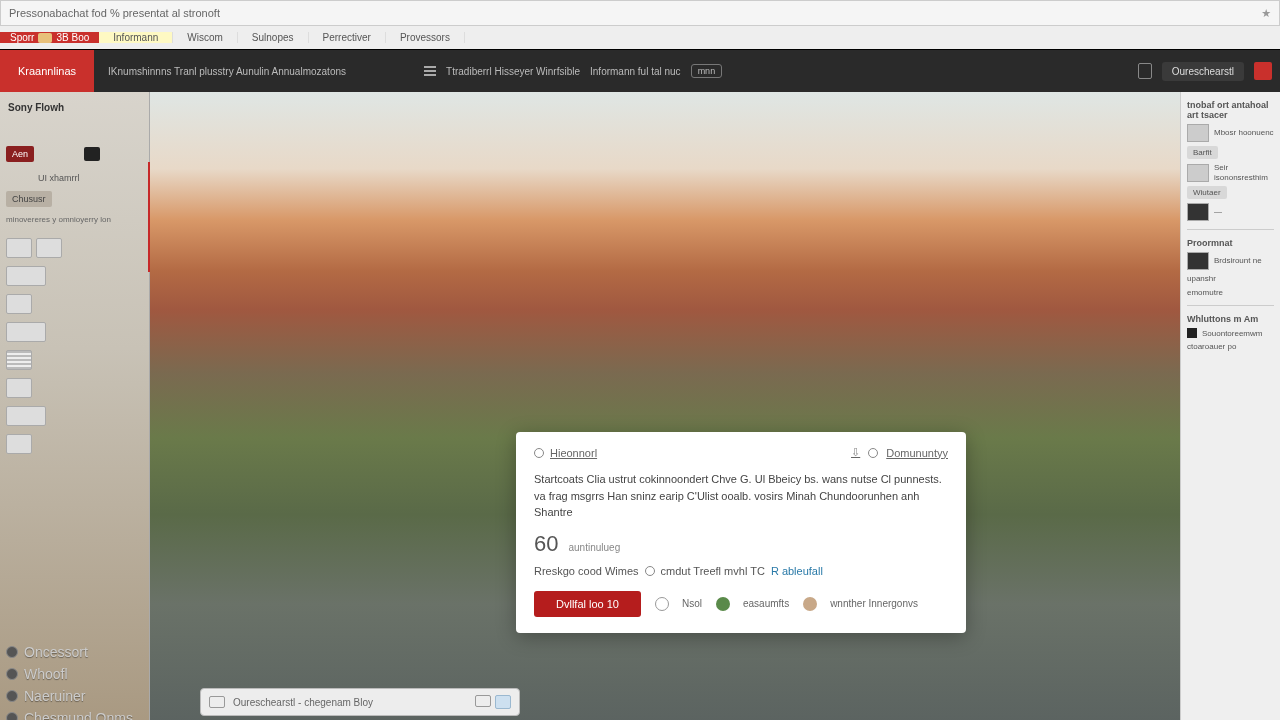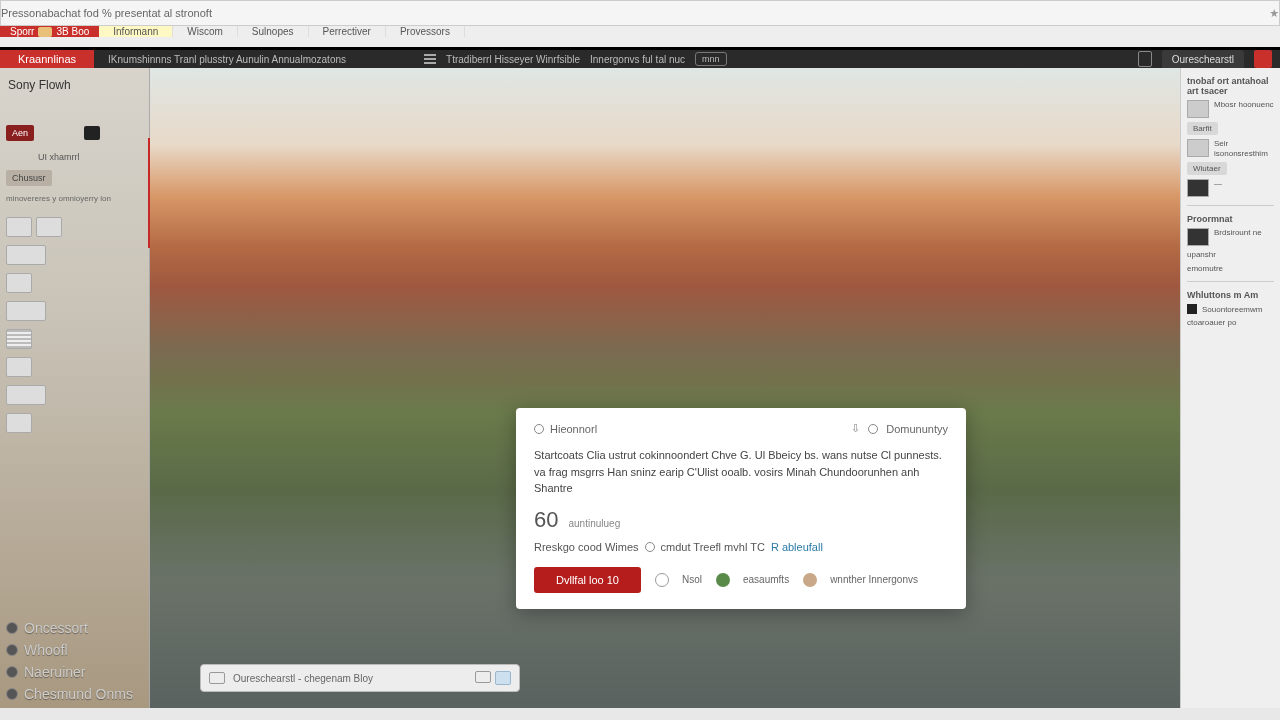--- a/index.html
+++ b/index.html
@@ -1,63 +1,63 @@
 <!DOCTYPE html>
 <html><head>
 <meta charset="utf-8">
 <style>
 * { box-sizing: border-box; margin: 0; padding: 0; font-family: Arial, sans-serif; }
 body { width: 1280px; height: 720px; overflow: hidden; background: #e8e8e8; }
 
-.address-bar { height: 26px; background: #f5f5f5; border: 1px solid #ccc; display: flex; align-items: center; padding: 0 0; }
+.address-bar { height: 26px; background: #f5f5f5; border: 1px solid #ccc; display: flex; align-items: center; padding: 0 8px; }
 .address-input { flex: 1; border: none; background: transparent; font-size: 11px; color: #666; outline: none; }
 .address-star { color: #999; font-size: 11px; }
 
-.top-tabs { height: 24px; background: #eee; display: flex; align-items: flex-start; border-bottom: 3px solid #000000; }
+.top-tabs { height: 24px; background: #eee; display: flex; align-items: center; border-bottom: 1px solid #000000; }
 .brand-chip { background: #c9302c; color: #fff; font-size: 10px; padding: 0 10px; display: flex; align-items: center; gap: 4px; }
 .brand-chip .sq { width: 14px; height: 10px; background: #e8c07a; border-radius: 2px; }
 .tab { padding: 0 14px; font-size: 10px; color: #555; display: flex; align-items: center; border-right: 1px solid #ddd; cursor: pointer; }
 .tab.active { background: #fef9c3; }
 .top-right { margin-left: auto; display: flex; align-items: center; gap: 8px; padding: 0 10px; font-size: 10px; color: #666; }
 .top-right .circ { width: 10px; height: 10px; border: 1px solid #888; border-radius: 50%; }
 
-.dark-bar { height: 18px; background: #2a2a2a; display: flex; align-items: center; color: #bbb; font-size: 10px; }
+.dark-bar { height: 42px; background: #2a2a2a; display: flex; align-items: center; color: #bbb; font-size: 10px; }
 .red-btn { background: #c9302c; color: #fff; padding: 0 18px; height: 100%; display: flex; align-items: center; font-size: 11px; }
 .crumbs { padding: 0 14px; flex: 0 0 320px; }
 .center-nav { display: flex; align-items: center; gap: 10px; padding: 0 10px; }
 .hamb { display: flex; flex-direction: column; gap: 2px; }
 .hamb span { width: 12px; height: 2px; background: #aaa; }
 .badge { border: 1px solid #777; border-radius: 3px; padding: 1px 6px; font-size: 9px; }
 .dark-right { margin-left: auto; display: flex; align-items: center; gap: 10px; padding: 0 8px; }
 .doc-icon { width: 14px; height: 16px; border: 1px solid #888; border-radius: 2px; }
 .pill { background: #3a3a3a; color: #ddd; padding: 4px 10px; border-radius: 3px; font-size: 10px; }
 .red-sq { width: 18px; height: 18px; background: #c9302c; border-radius: 2px; }
 
 .main { display: flex; height: 640px; }
 .sidebar { width: 150px; background: linear-gradient(180deg, #d8d4cc 0%, #c8c2b6 40%, #a89880 100%); border-right: 1px solid #aaa; display: flex; flex-direction: column; padding: 6px; gap: 8px; position: relative; }
-.sb-title { font-size: 12px; color: #333; padding: 4px 2px; font-weight: 400; }
+.sb-title { font-size: 10px; color: #333; padding: 4px 2px; font-weight: 700; }
 .sb-row { display: flex; align-items: center; gap: 4px; }
 .sb-chip { background: #8a1f1f; color: #fff; font-size: 9px; padding: 3px 6px; border-radius: 2px; }
 .sb-txt { font-size: 9px; color: #555; margin-top: 48px; }
 .sb-dark { width: 16px; height: 14px; background: #222; border-radius: 2px; }
 .sb-sub { background: #b8b0a4; font-size: 9px; color: #444; padding: 3px 6px; border-radius: 2px; width: fit-content; }
 .sb-line { font-size: 8px; color: #666; }
 .sb-thumbs { display: flex; flex-direction: column; gap: 8px; margin-top: 6px; }
 .sb-thumb { width: 26px; height: 20px; background: #ddd; border: 1px solid #aaa; border-radius: 2px; }
 .sb-thumb.wide { width: 40px; }
 .sb-thumb.lines { background: repeating-linear-gradient(#bbb 0 2px, #eee 2px 4px); }
 .sb-bottom { margin-top: auto; display: flex; flex-direction: column; gap: 6px; font-size: 14px; color: #ccc; }
 .sb-bottom .row { display: flex; align-items: center; gap: 6px; text-shadow: 0 1px 1px rgba(0,0,0,0.4); }
 .sb-ico { width: 12px; height: 12px; border: 1px solid #888; border-radius: 50%; background: #555; }
 .red-handle { position: absolute; right: -3px; top: 70px; width: 4px; height: 110px; background: #c62828; }
 
 .canvas { flex: 1; position: relative; background: linear-gradient(180deg, #dfe6e4 0%, #e8d9c8 12%, #d89868 20%, #b36a44 28%, #a05840 34%, #7a6a50 44%, #6a7a4a 54%, #5a6a48 66%, #6a7268 80%, #5a6260 100%); }
 
 .popup { position: absolute; left: 366px; top: 340px; width: 450px; background: #fff; border-radius: 4px; box-shadow: 0 4px 20px rgba(0,0,0,0.3); padding: 14px 18px 16px; }
-.popup-head { display: flex; align-items: center; gap: 6px; font-size: 11px; color: #666; margin-bottom: 12px; }
+.popup-head { display: flex; align-items: center; gap: 6px; font-size: 11px; color: #666; margin-bottom: 12px; text-decoration: underline; }
 .popup-head .pin { width: 10px; height: 10px; border: 1px solid #888; border-radius: 50%; }
 .popup-head .right { margin-left: auto; display: flex; align-items: center; gap: 8px; }
 .popup-head .dl { color: #888; }
 .popup-body { font-size: 11px; color: #444; line-height: 1.5; margin-bottom: 10px; }
 .popup-stat { display: flex; align-items: baseline; gap: 10px; margin-bottom: 8px; }
 .popup-stat .num { font-size: 22px; color: #555; font-weight: 500; }
 .popup-stat .lab { font-size: 10px; color: #888; }
 .popup-meta { font-size: 11px; color: #555; display: flex; gap: 6px; align-items: center; margin-bottom: 14px; }
 .popup-meta .gl { width: 10px; height: 10px; border: 1px solid #888; border-radius: 50%; }
 .popup-meta .link { color: #2a7aa8; }
@@ -68,21 +68,21 @@
 .act .ic.g { background: #5a8a4a; border: none; }
 .act .ic.av { background: #c8a888; border: none; }
 
 .taskbar { position: absolute; left: 50px; bottom: 16px; width: 320px; height: 28px; background: #ededed; border: 1px solid #bbb; border-radius: 4px; display: flex; align-items: center; padding: 0 8px; gap: 8px; font-size: 10px; color: #666; }
 .taskbar .disk { width: 16px; height: 12px; border: 1px solid #999; border-radius: 2px; }
 .taskbar .sp { margin-left: auto; display: flex; gap: 4px; }
 .taskbar .chip { width: 16px; height: 14px; background: #cde0f0; border: 1px solid #9ab8d0; border-radius: 2px; }
 
 .right-panel { width: 100px; background: #efefef; border-left: 1px solid #ccc; padding: 8px 6px; display: flex; flex-direction: column; gap: 4px; font-size: 8px; color: #555; overflow: hidden; }
 .rp-title { font-weight: bold; font-size: 9px; }
-.rp-item { display: flex; gap: 5px; align-items: flex-start; }
+.rp-item { display: flex; gap: 5px; align-items: center; }
 .rp-thumb { width: 22px; height: 18px; background: #ccc; border: 1px solid #aaa; flex-shrink: 0; }
 .rp-thumb.dk { background: #333; }
 .rp-txt { line-height: 1.2; }
 .rp-btn { background: #d8d8d8; padding: 2px 6px; border-radius: 2px; width: fit-content; }
 .rp-sep { height: 1px; background: #ccc; margin: 4px 0; }
 .rp-row { display: flex; align-items: center; gap: 5px; }
 .rp-x { width: 10px; height: 10px; background: #222; }
 </style>
 </head>
 <body>
@@ -108,21 +108,21 @@
 <div class="dark-bar">
   <div class="red-btn">Kraannlinas</div>
   <div class="crumbs">IKnumshinnns Tranl plusstry Aunulin Annualmozatons</div>
   <div class="center-nav">
     <div class="hamb">
         <span></span>
         <span></span>
         <span></span>
       </div>
     <span>Ttradiberrl Hisseyer Winrfsible</span>
-    <span>Innergonvs ful tal nuc</span>
+    <span>Informann ful tal nuc</span>
     <span class="badge">mnn</span>
   </div>
   <div class="dark-right">
     <span class="doc-icon"></span>
     <span class="pill">Oureschearstl</span>
     <span class="red-sq"></span>
   </div>
 </div>
 
 <div class="main">

